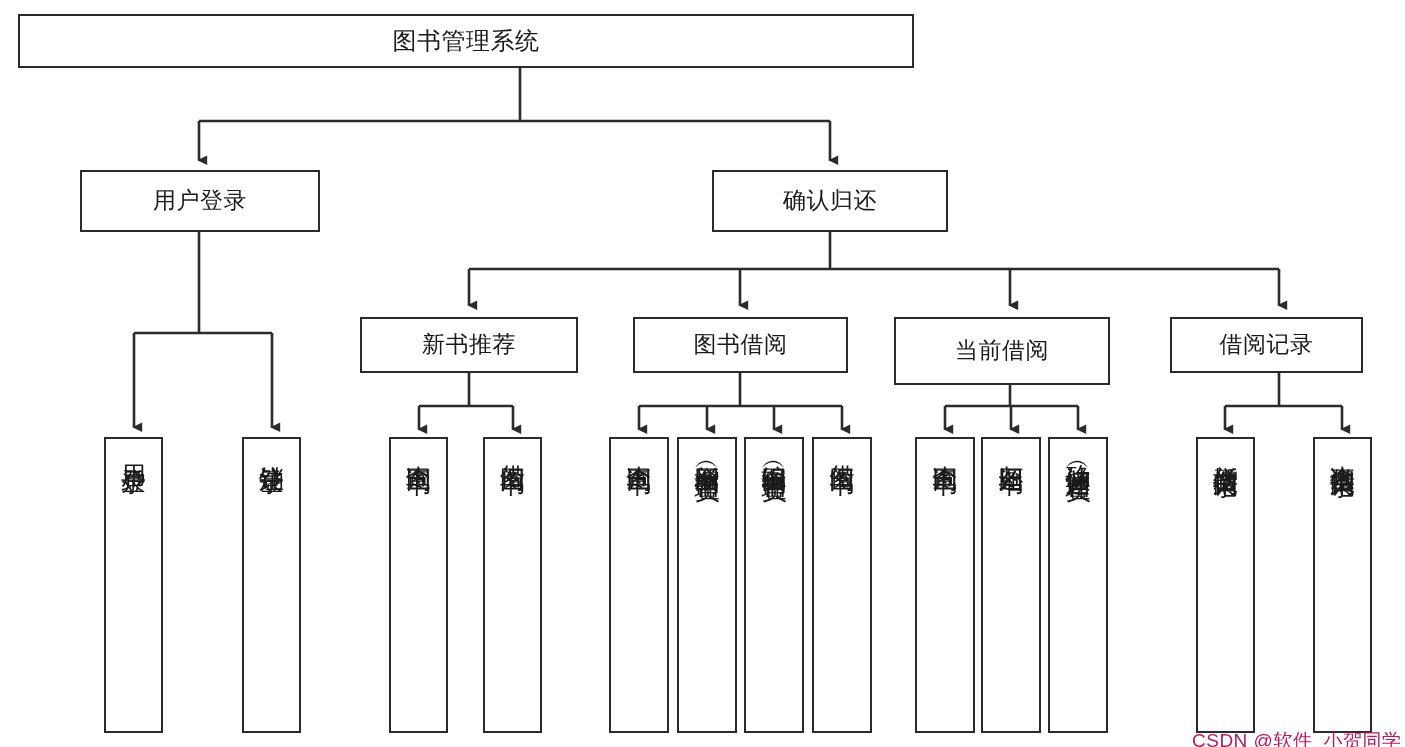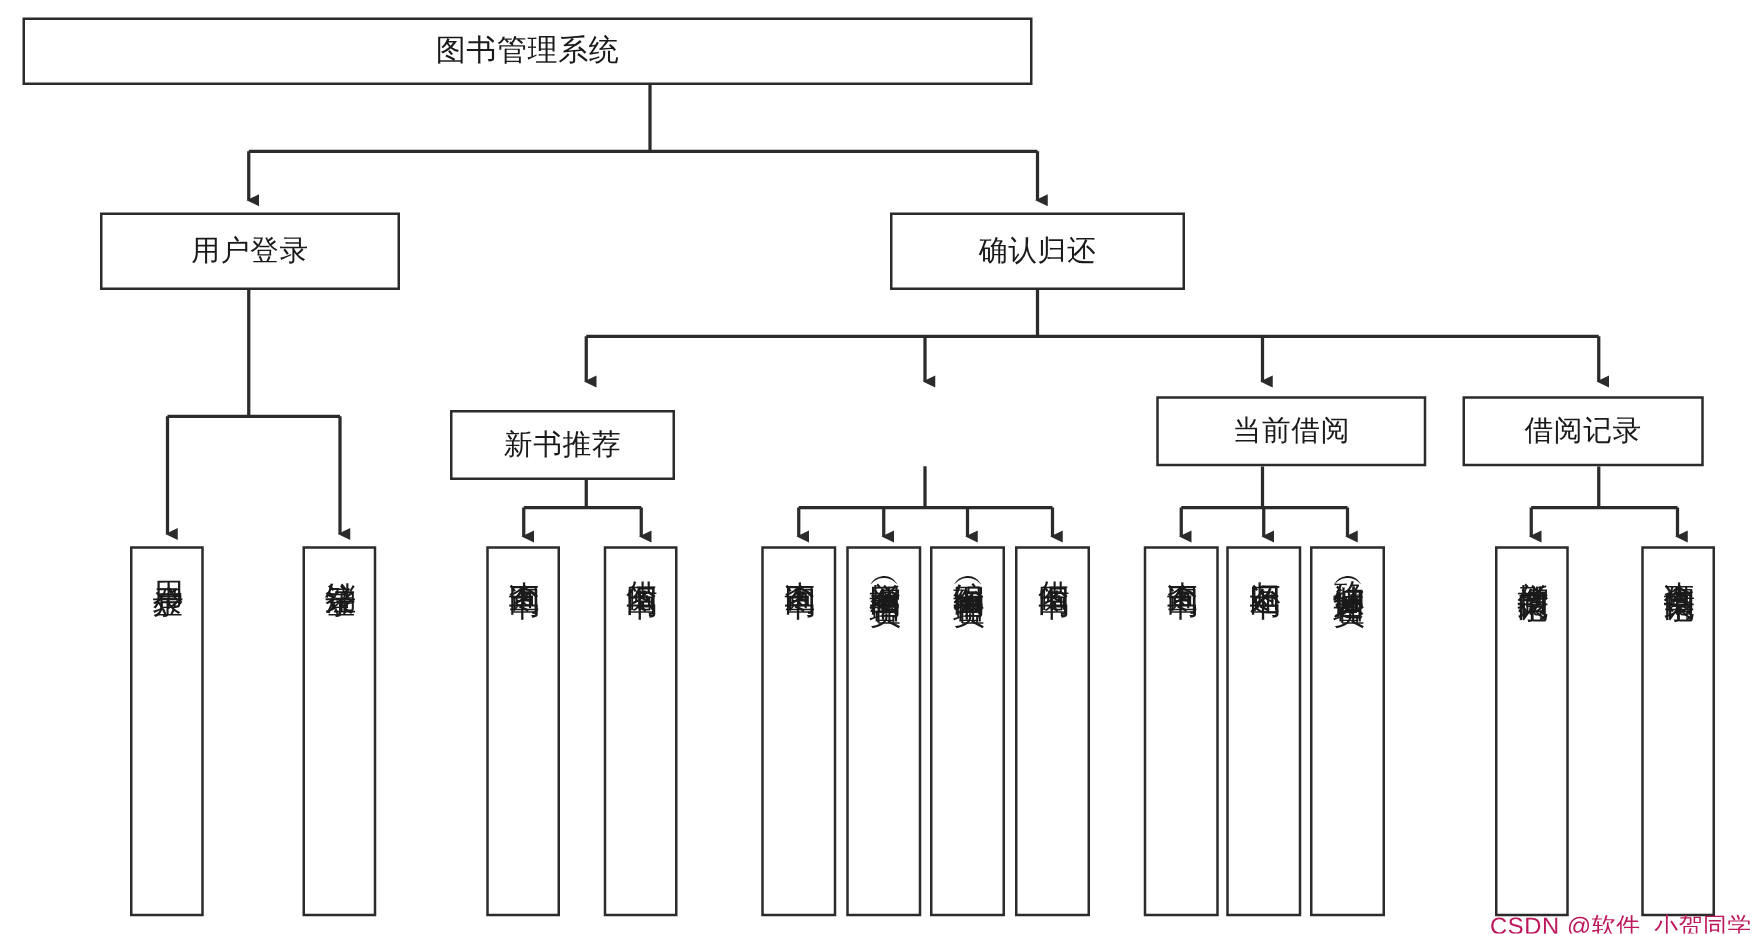--- a/index.html
+++ b/index.html
@@ -121,35 +121,38 @@
       <path d="M1011,406 L1011,429" marker-end="url(#arrow)"></path>
       <path d="M1078,406 L1078,429" marker-end="url(#arrow)"></path>
 
       <path d="M1279,373 L1279,406"></path>
       <path d="M1225,406 L1342,406"></path>
       <path d="M1225,406 L1225,429" marker-end="url(#arrow)"></path>
       <path d="M1342,406 L1342,429" marker-end="url(#arrow)"></path>
     </g>
   </svg>
 
-  <div class="node horiz root" style="left:18px; top:14px; width:808px; height:54px;">
+  <div class="node horiz root" style="left:18px; top:14px; width:896px; height:54px;">
     <span class="node-label">图书管理系统</span>
   </div>
 
   <div class="node horiz" style="left:80px; top:170px; width:240px; height:62px;">
     <span class="node-label">用户登录</span>
   </div>
   <div class="node horiz" style="left:712px; top:170px; width:236px; height:62px;">
     <span class="node-label">确认归还</span>
   </div>
 
-  <div class="node horiz" style="left:360px; top:328px; width:180px; height:56px;">
+  <div class="node horiz" style="left:360px; top:317px; width:218px; height:56px;">
     <span class="node-label">新书推荐</span>
   </div>
-  <div class="node horiz" style="left:925px; top:317px; width:216px; height:56px;">
+  <div class="node horiz" style="left:633px; top:317px; width:215px; height:56px;">
+    <span class="node-label">图书借阅</span>
+  </div>
+  <div class="node horiz" style="left:894px; top:317px; width:216px; height:68px;">
     <span class="node-label">当前借阅</span>
   </div>
   <div class="node horiz" style="left:1170px; top:317px; width:193px; height:56px;">
     <span class="node-label">借阅记录</span>
   </div>
 
   <div class="node vert" style="left:104px; top:437px; width:59px; height:296px;">
     <span class="node-label">用户登录</span>
   </div>
   <div class="node vert" style="left:242px; top:437px; width:59px; height:296px;">

